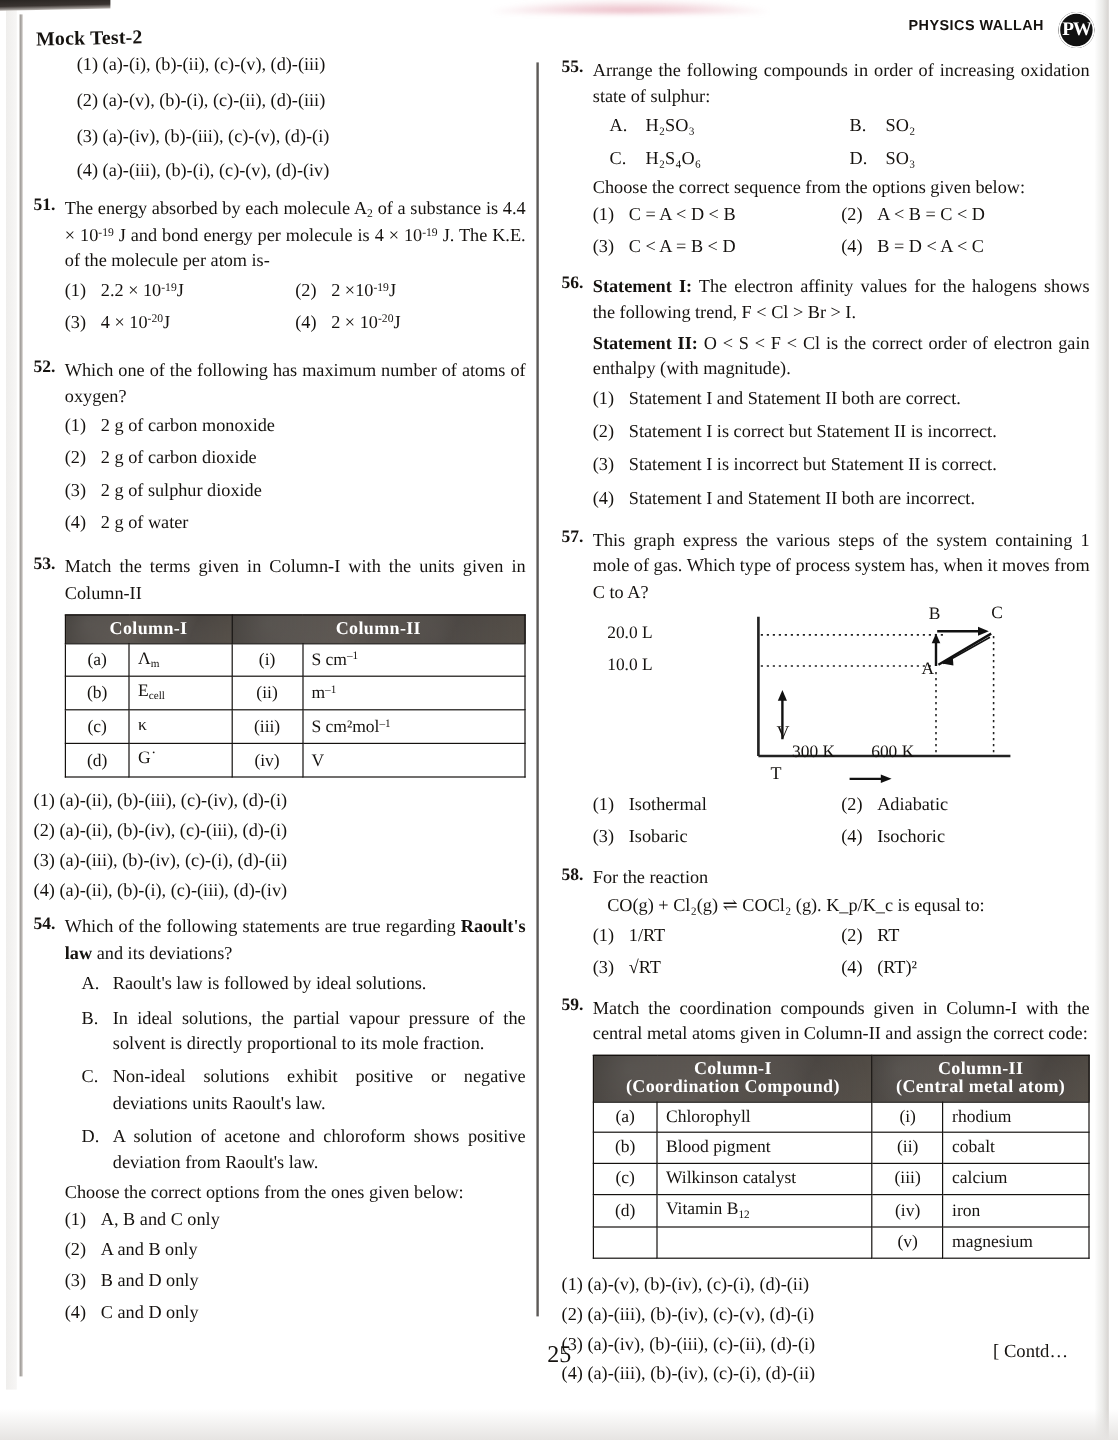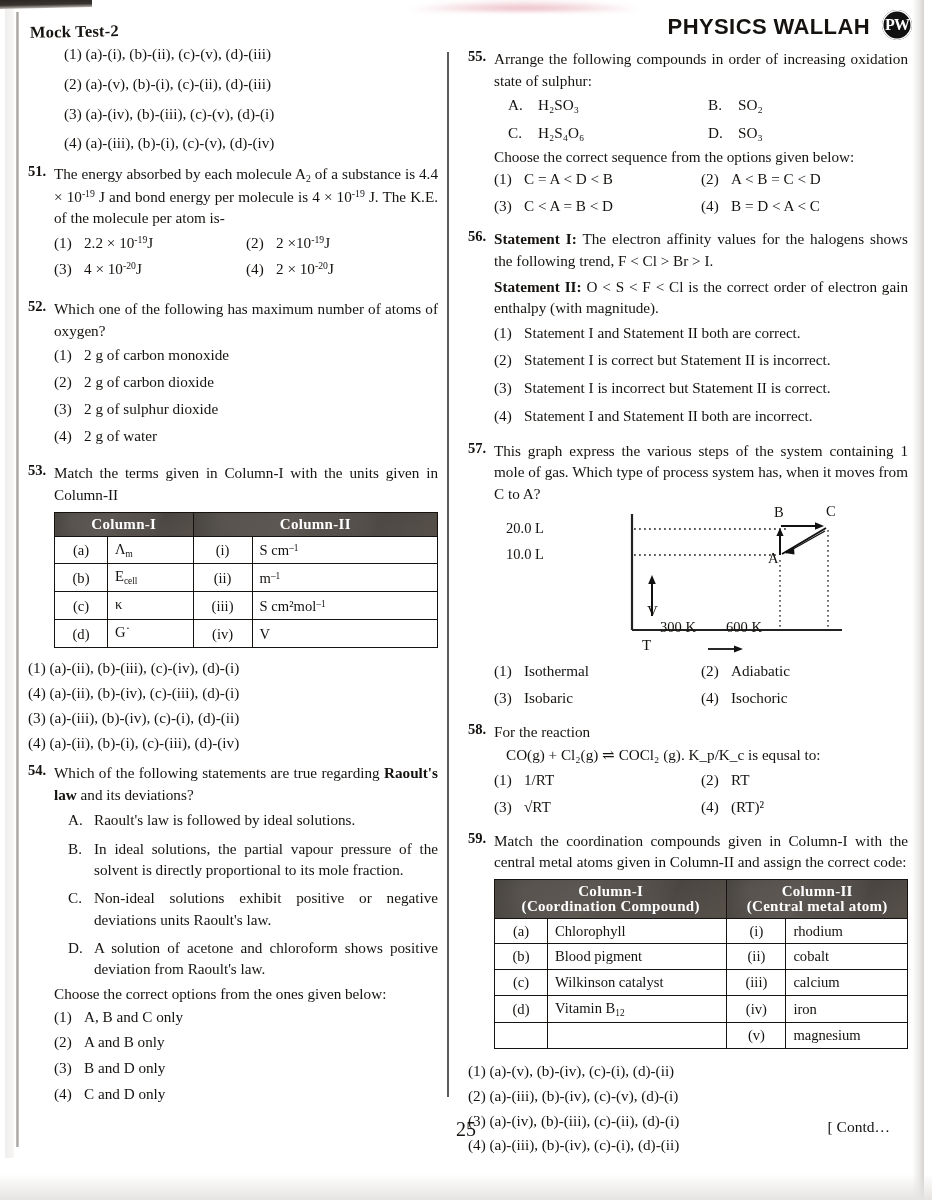--- a/index.html
+++ b/index.html
@@ -71,21 +71,21 @@
   .hdr-right {
     position: absolute;
     right: 62px; top: 14px;
     display: flex;
     align-items: center;
     gap: 10px;
   }
   .hdr-right .brand {
     font-family: "Liberation Sans","DejaVu Sans",sans-serif;
     font-weight: bold;
-    font-size: 22px;
+    font-size: 12px;
     letter-spacing: .4px;
   }
   .pw-logo {
     position: absolute;
     right: 20px; top: 10px;
     width: 30px; height: 30px;
     border-radius: 50%;
     background: #111;
     color: #fff;
     font-family: "Liberation Serif","DejaVu Serif",serif;
@@ -379,21 +379,21 @@
     </div>
 
     <div style="margin-left:0px; margin-top:-2px;">
       <div class="opt-row" style="margin-bottom:5px;">
         <div class="opt full">
           <span class="opt-txt">(1)  (a)-(ii), (b)-(iii), (c)-(iv), (d)-(i)</span>
         </div>
       </div>
       <div class="opt-row" style="margin-bottom:5px;">
         <div class="opt full">
-          <span class="opt-txt">(4)  (a)-(ii), (b)-(iv), (c)-(iii), (d)-(i)</span>
+          <span class="opt-txt">(2)  (a)-(ii), (b)-(iv), (c)-(iii), (d)-(i)</span>
         </div>
       </div>
       <div class="opt-row" style="margin-bottom:5px;">
         <div class="opt full">
           <span class="opt-txt">(3)  (a)-(iii), (b)-(iv), (c)-(i), (d)-(ii)</span>
         </div>
       </div>
       <div class="opt-row" style="margin-bottom:5px;">
         <div class="opt full">
           <span class="opt-txt">(4)  (a)-(ii), (b)-(i), (c)-(iii), (d)-(iv)</span>

